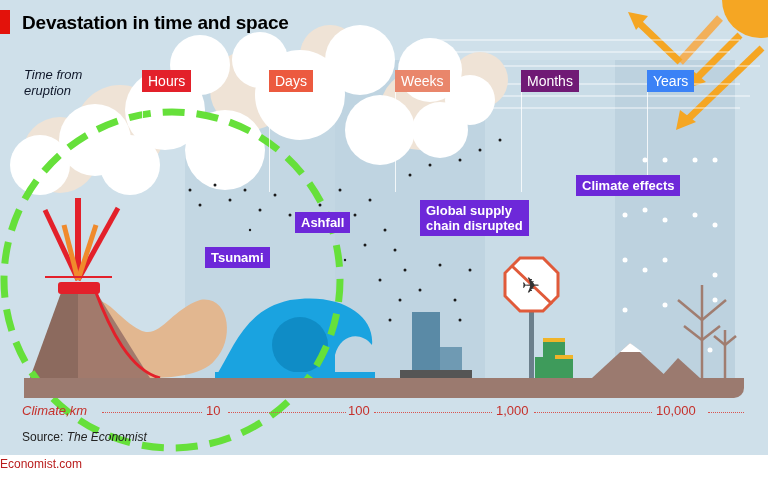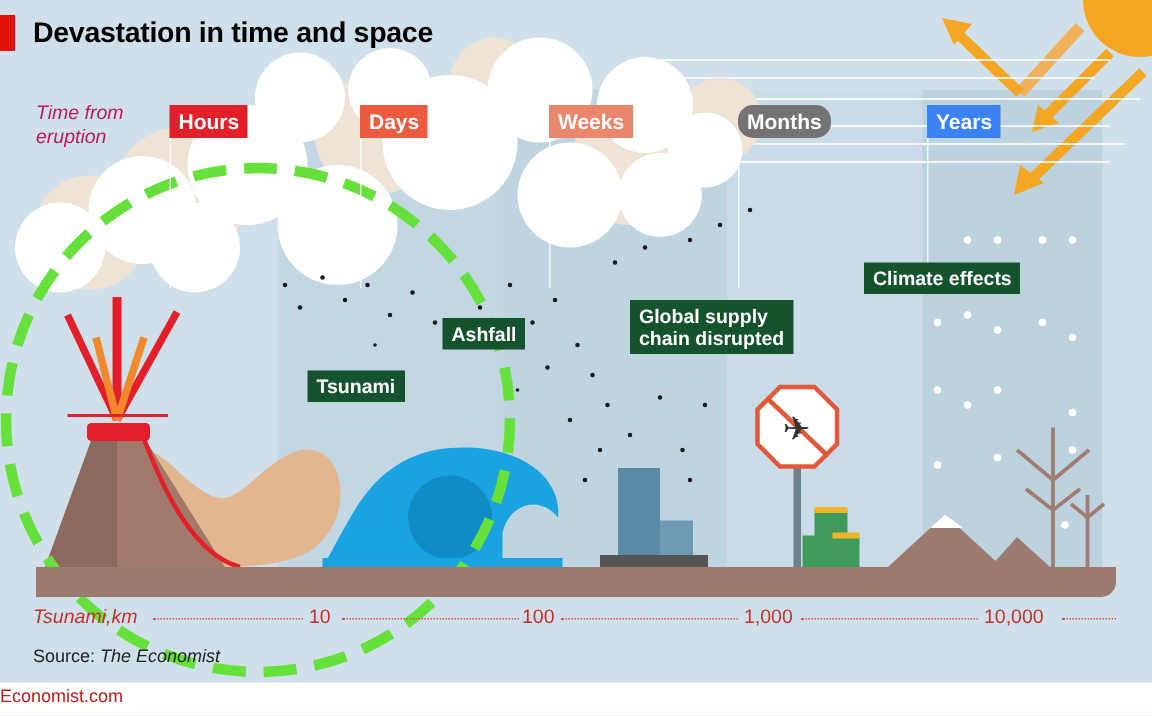--- a/index.html
+++ b/index.html
@@ -1,25 +1,25 @@
 <!DOCTYPE html>
 <html><head>
 <meta charset="utf-8">
 <style>
   html,body{margin:0;padding:0;}
   body{width:768px;height:477px;overflow:hidden;background:#ffffff;font-family:"Liberation Sans",sans-serif;position:relative;}
   .panel{position:absolute;left:0;top:0;width:768px;height:455px;background:#cfe0ea;overflow:hidden;}
   .redbar{position:absolute;left:0;top:10px;width:10px;height:24px;background:#e3120b;}
   .title{position:absolute;left:22px;top:12px;font-size:19px;font-weight:bold;color:#000000;letter-spacing:-0.2px;}
-  .timefrom{position:absolute;left:24px;top:67px;font-size:13px;font-style:italic;color:#be185d;line-height:16px;}
+  .timefrom{position:absolute;left:24px;top:67px;font-size:13px;font-style:italic;color:#0f172a;line-height:16px;}
   .band{position:absolute;top:60px;bottom:75px;}
-  .tag{position:absolute;top:70px;height:22px;line-height:22px;padding:0 6px;color:#fff;font-size:14px;font-weight:bold;z-index:6;}
+  .tag{position:absolute;top:70px;height:22px;line-height:22px;padding:0 6px;color:#fff;font-size:14px;font-weight:normal;z-index:6;margin-left:29px;}
   .tag::after{content:"";position:absolute;left:0;bottom:-8px;border-left:8px solid transparent;border-top:8px solid transparent;}
   .tag .pole{position:absolute;left:0;top:22px;width:1px;height:100px;background:rgba(255,255,255,0.8);}
-  .label{position:absolute;background:#14532d;color:#fff;font-size:13px;font-weight:bold;padding:3px 6px;line-height:15px;z-index:6;}
+  .label{position:absolute;background:#6d28d9;color:#fff;font-size:13px;font-weight:bold;padding:3px 6px;line-height:15px;z-index:6;}
   .ground{position:absolute;left:24px;top:378px;width:720px;height:20px;background:#9b7a6f;border-radius:0 0 10px 0;}
   .axis{position:absolute;left:22px;top:403px;width:722px;height:16px;font-size:13px;color:#c5302b;font-style:italic;}
   .axis span{position:absolute;top:0;font-style:normal;}
   .dotline{position:absolute;top:9px;height:0;border-top:1.5px dotted #d9534f;}
   .source{position:absolute;left:22px;top:430px;font-size:12px;color:#222;}
   .footer{position:absolute;left:0;top:457px;font-size:12px;color:#b91c1c;}
   svg{position:absolute;left:0;top:0;}
 </style>
 </head>
 <body>
@@ -197,35 +197,35 @@
   <div class="title">Devastation in time and space</div>
 
   <div class="timefrom">
     <div>Time from</div>
     <div>eruption</div>
   </div>
 
   <div class="tag" style="left:113px;background:#e3202a;"><span>Hours</span><div class="pole"></div></div>
   <div class="tag" style="left:240px;background:#ec5a3f;"><span>Days</span><div class="pole"></div></div>
   <div class="tag" style="left:366px;background:#e9866b;"><span>Weeks</span><div class="pole"></div></div>
-  <div class="tag" style="left:492px;background:#737373;border-radius:10px;"><span>Months</span><div class="pole"></div></div>
+  <div class="tag" style="left:492px;background:#701a75;"><span>Months</span><div class="pole"></div></div>
   <div class="tag" style="left:618px;background:#3b82f6;"><span>Years</span><div class="pole"></div></div>
 
   <div class="label" style="left:205px;top:247px;">Tsunami</div>
   <div class="label" style="left:295px;top:212px;">Ashfall</div>
   <div class="label" style="left:420px;top:200px;">
     <div>Global supply</div>
     <div>chain disrupted</div>
   </div>
   <div class="label" style="left:576px;top:175px;">Climate effects</div>
 
   <div class="ground"></div>
 
   <div class="axis">
-    <span style="left:0;font-style:italic;">Tsunami,km</span>
+    <span style="left:0;font-style:italic;">Climate,km</span>
     <div class="dotline" style="left:80px;width:100px;"></div>
     <span style="left:184px;">10</span>
     <div class="dotline" style="left:206px;width:118px;"></div>
     <span style="left:326px;">100</span>
     <div class="dotline" style="left:352px;width:118px;"></div>
     <span style="left:474px;">1,000</span>
     <div class="dotline" style="left:512px;width:118px;"></div>
     <span style="left:634px;">10,000</span>
     <div class="dotline" style="left:686px;width:36px;"></div>
   </div>

